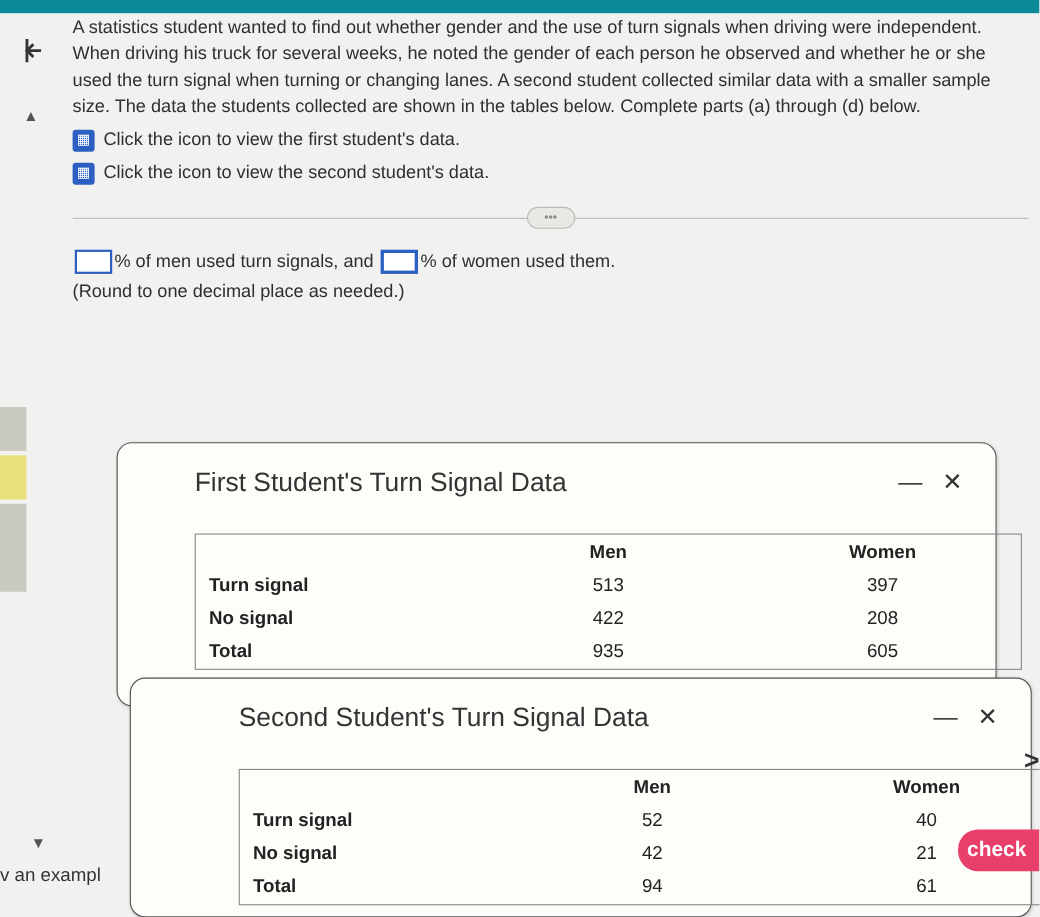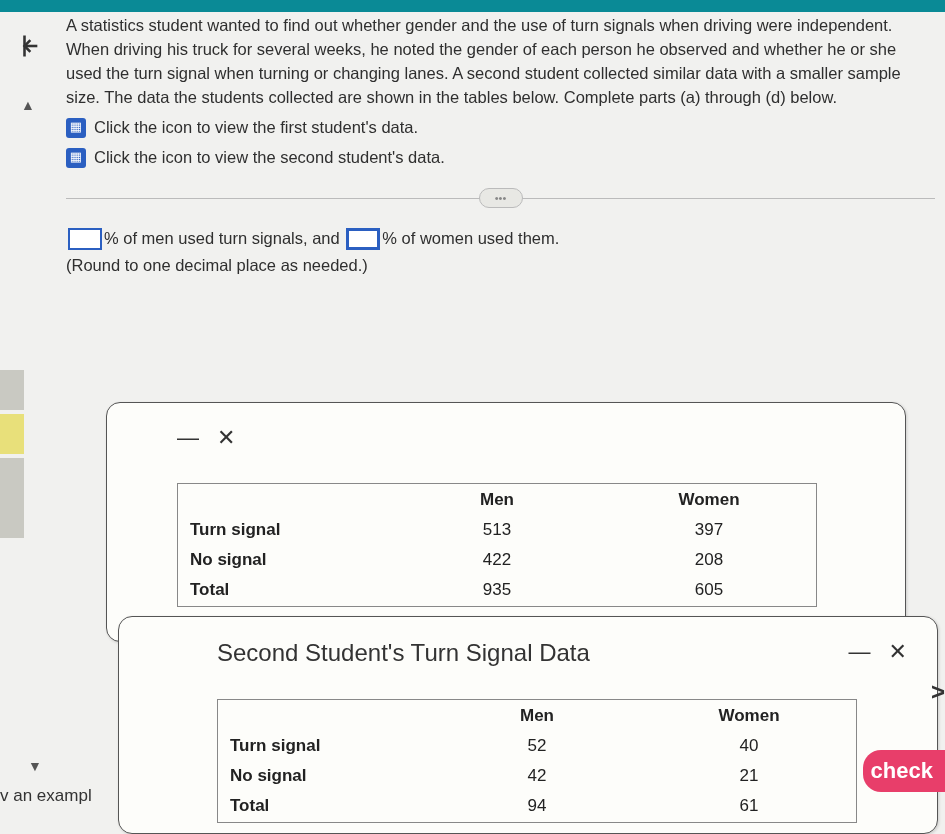--- a/index.html
+++ b/index.html
@@ -82,41 +82,41 @@
     display:flex;
     justify-content: space-between;
     padding: 22px 30px 8px 70px;
   }
   .modal-title { font-size: 24px; color:#333; }
   .modal-controls { display:flex; gap:18px; font-size:22px; color:#333; }
   .modal-controls span { cursor:pointer; }
   .data-table {
     margin: 24px 0 24px 70px;
     border: 1px solid #888;
-    width: 640px;
+    width: 752px;
   }
   .data-table td {
     padding: 4px 10px;
     font-size: 17px;
     color:#222;
     width: 33%;
   }
   .data-table .h td { font-weight: bold; }
   .data-table .r td:first-child { font-weight: bold; }
   .data-table td:nth-child(2), .data-table td:nth-child(3) { text-align:center; }
   .modal1 { left: 106px; top: 402px; width: 800px; height: 240px; }
   .modal2 { left: 118px; top: 616px; width: 820px; height: 218px; padding-left: 28px; }
   .bottom-left {
     position:absolute; left:0; bottom:28px;
     font-size:17px; color:#333;margin-top:20px;
   }
   .check-btn {
     position:absolute; right:0; bottom:42px;
     background:#e83e6a; color:#fff;
-    font-weight:bold; font-size:22px;
+    font-weight:bold; font-size:19px;
     padding:8px 12px 8px 8px;
     border-radius: 18px 0 0 18px;
     cursor:pointer;
   }
   .right-clip {
     position:absolute; right:0; top:678px;
     font-size:24px; font-weight:bold; color:#333;
   }
   .scroll-down { position:absolute; left:28px; bottom:60px; font-size:14px; color:#555; }
 </style>
@@ -164,20 +164,21 @@
 </div>
 
 <div class="left-markers">
   <div class="marker grey"></div>
   <div class="marker yellow"></div>
   <div class="marker grey" style="height:80px;"></div>
 </div>
 
 <div class="modal modal1">
   <div class="modal-header">
+    <div class="modal-title">First Student's Turn Signal Data</div>
     <div class="modal-controls">
       <span>—</span>
       <span>✕</span>
     </div>
   </div>
   <table class="data-table">
     <tbody>
         <tr class="h">
           <td></td>
           <td>Men</td>

